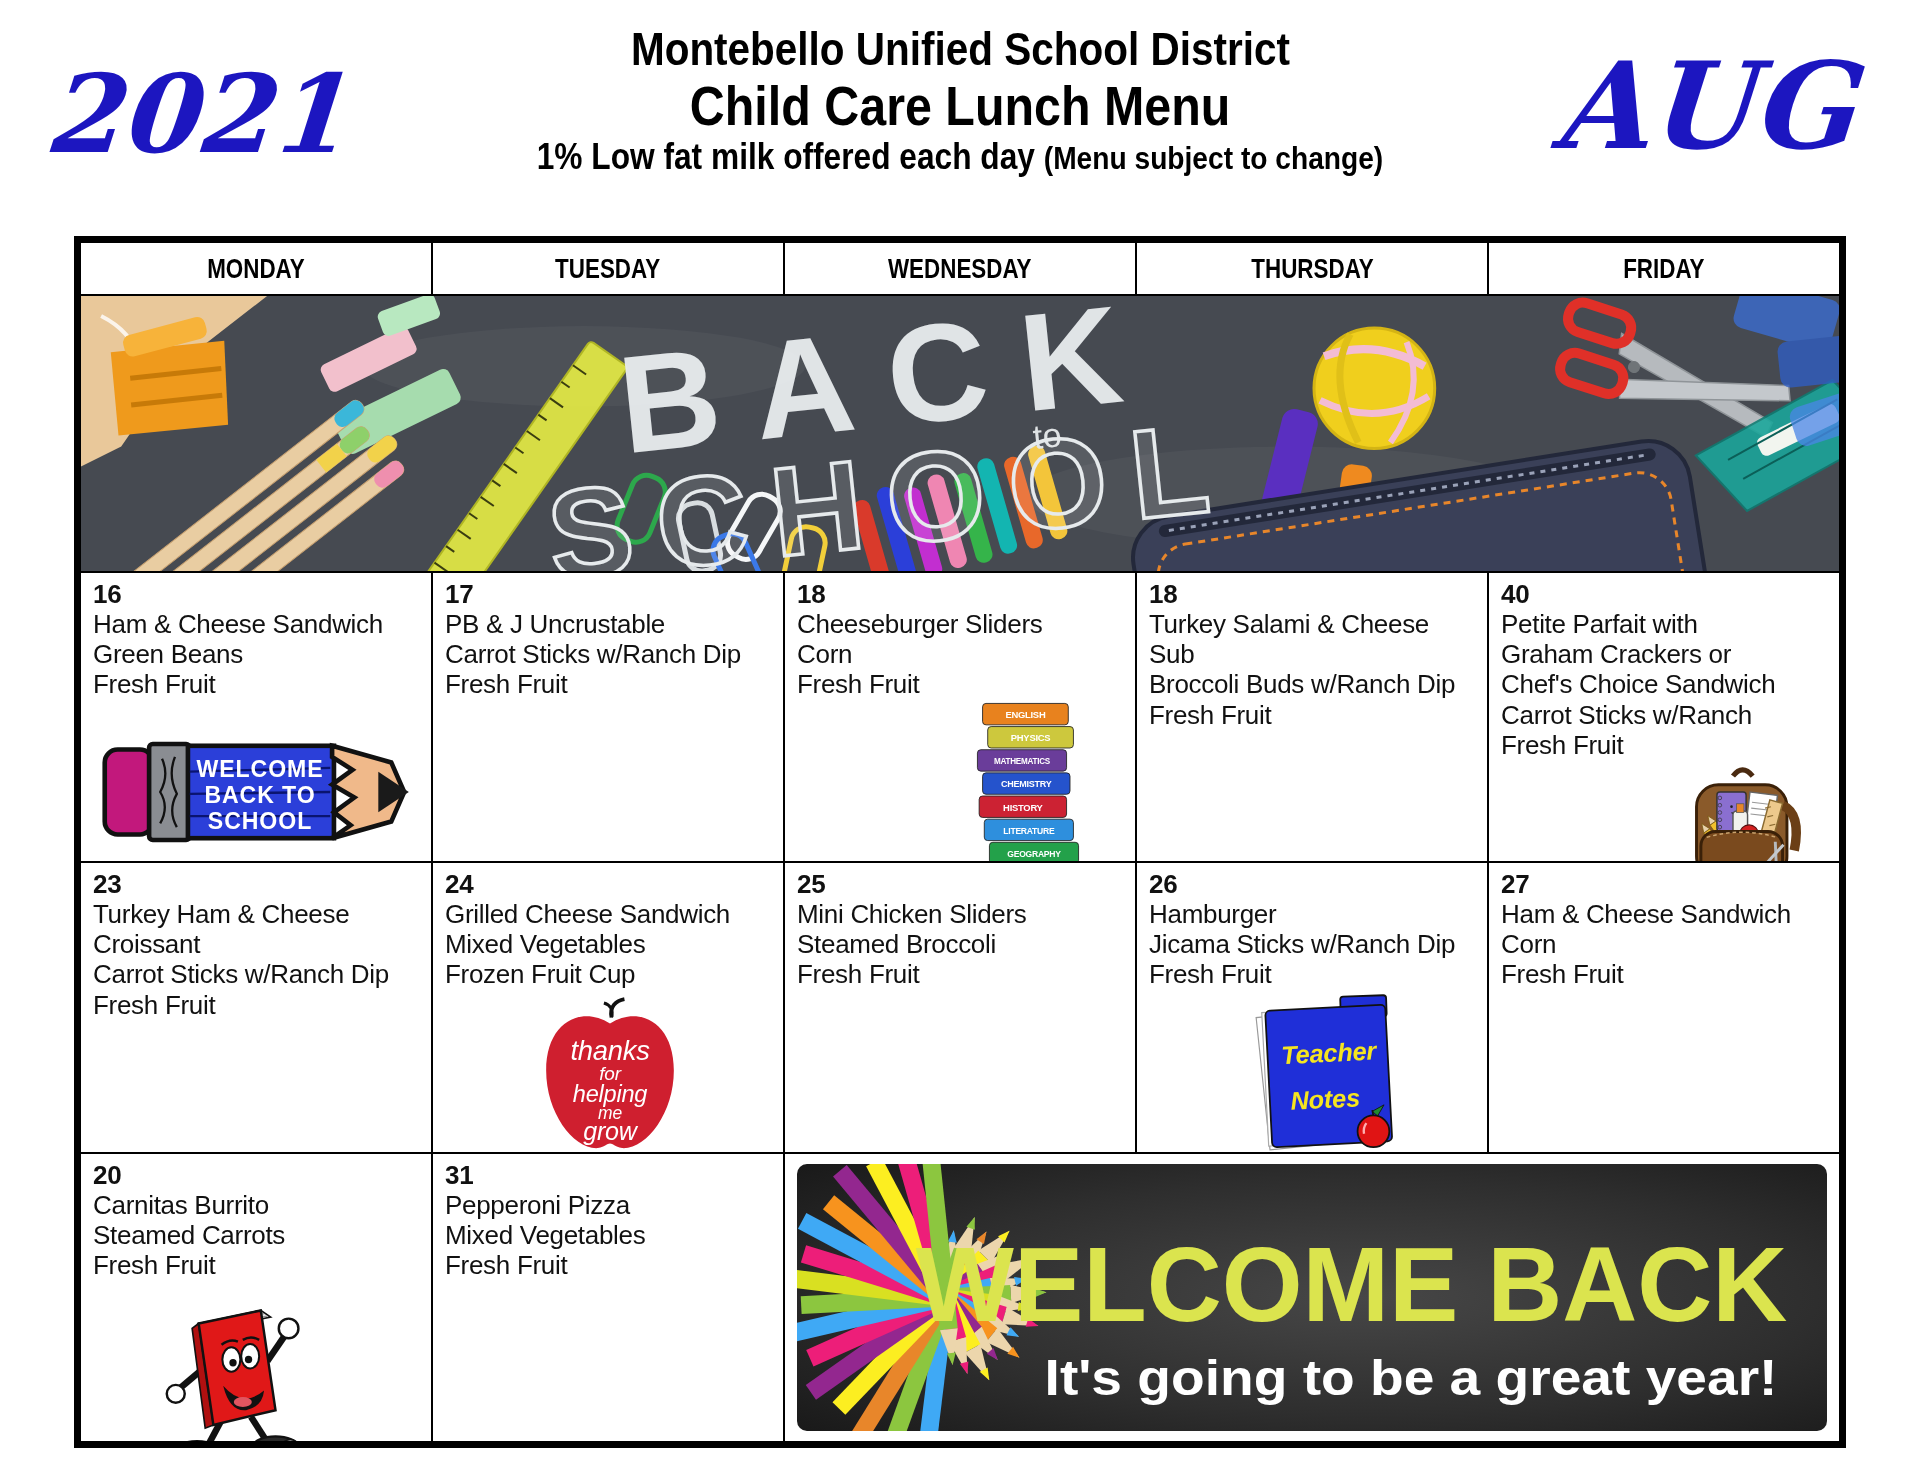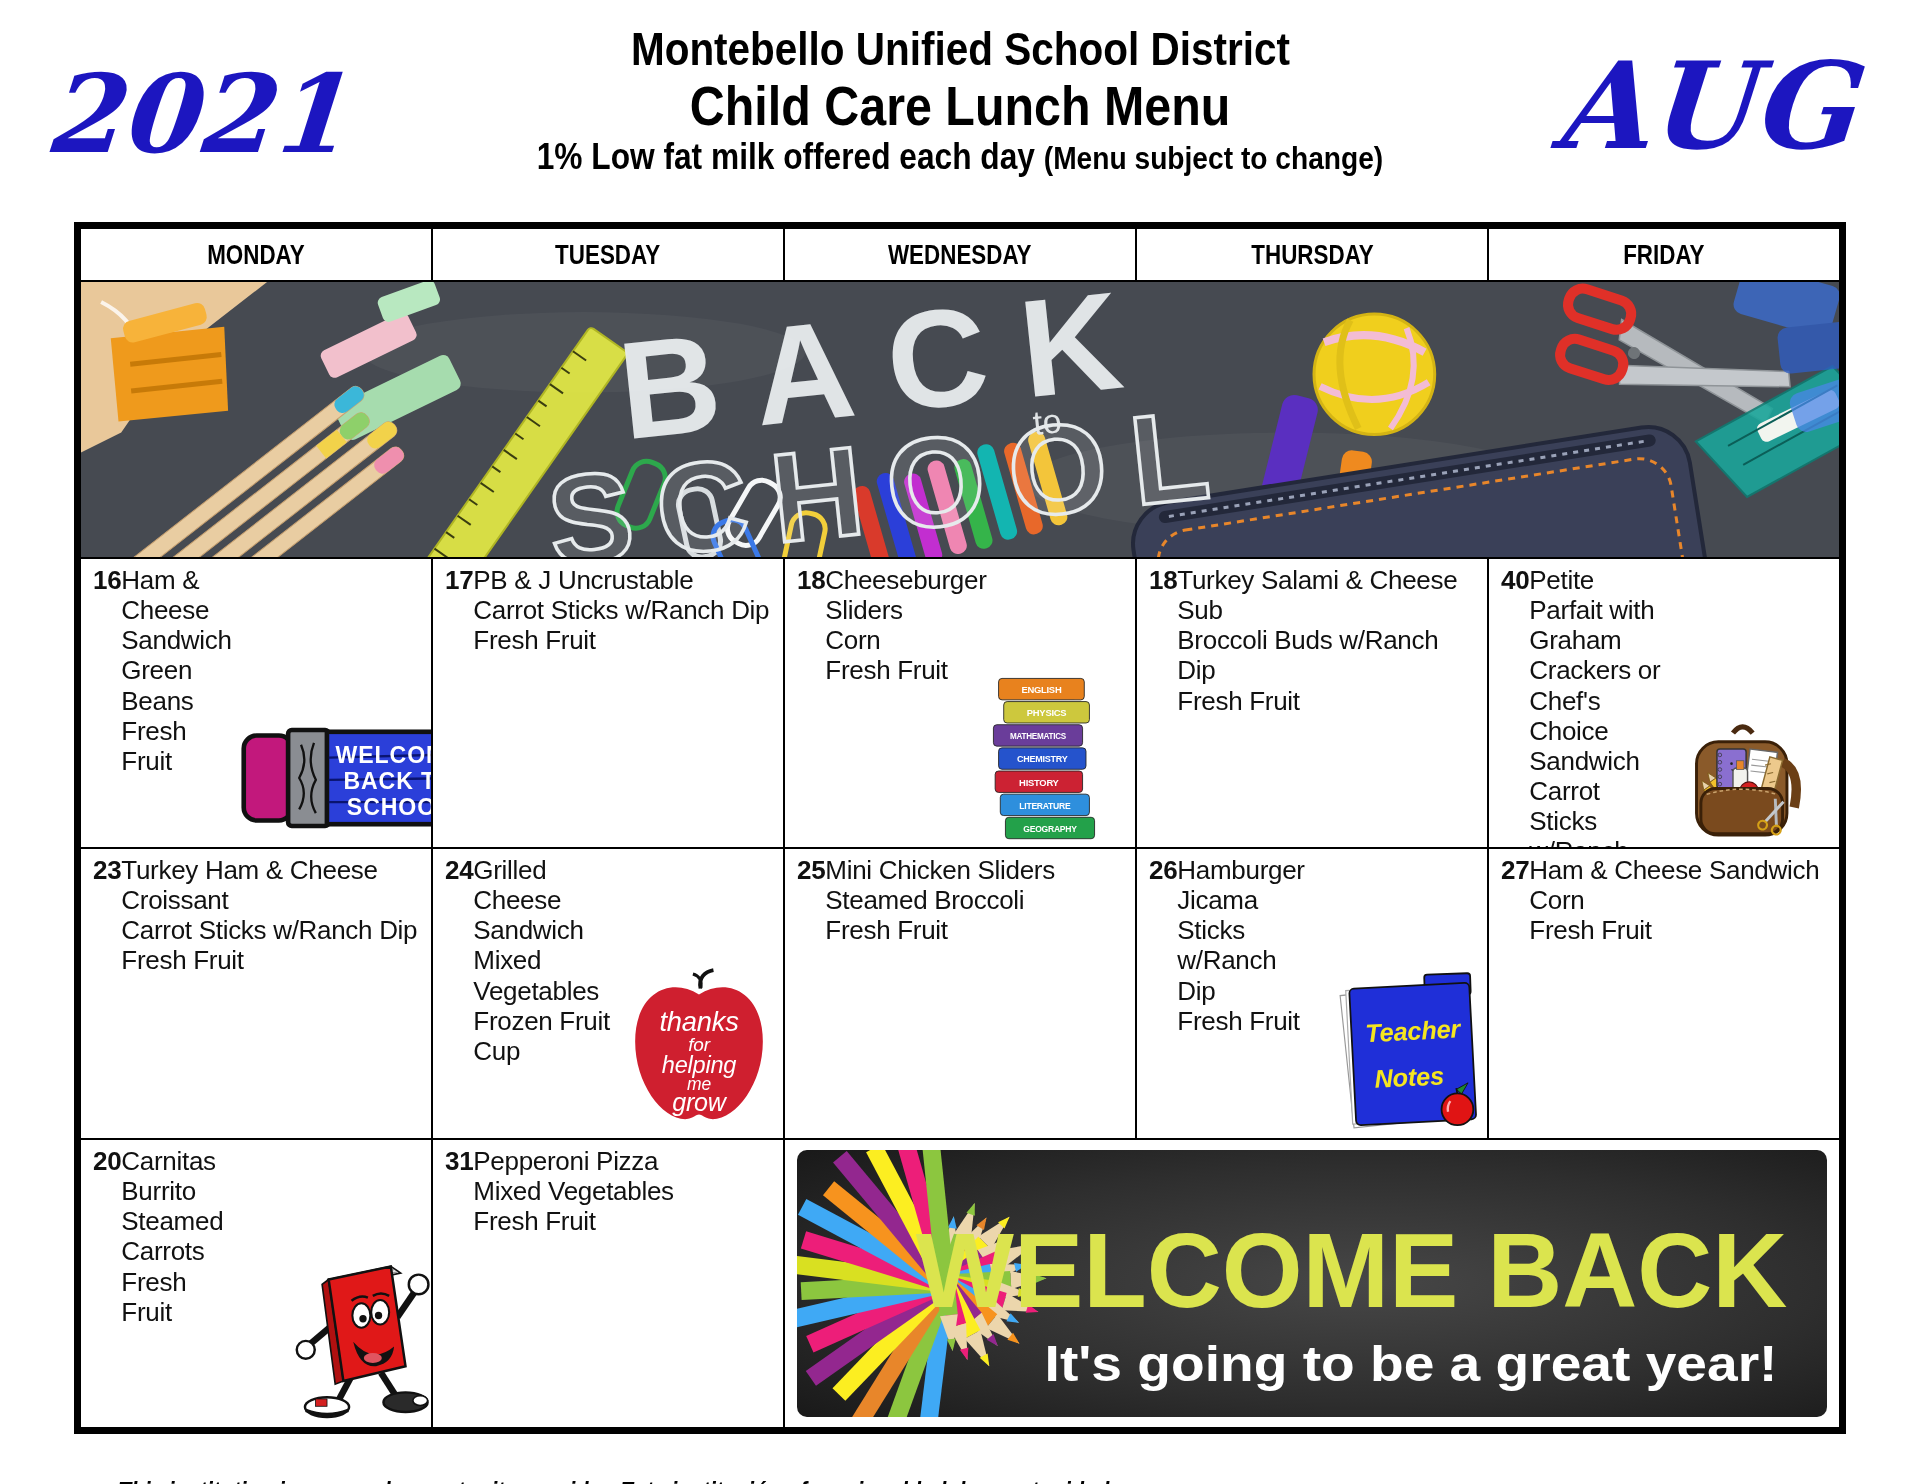--- a/index.html
+++ b/index.html
@@ -19,36 +19,36 @@
   .month-text { font-size:120px; margin-top:30px; }
   .titles { flex:1; text-align:center; line-height:1.12; padding-top:8px; }
   .cond { display:inline-block; transform:scaleX(0.88); transform-origin:center; white-space:nowrap; font-weight:bold; }
   .title1 .cond { font-size:46px; }
   .title2 .cond { font-size:55px; }
   .sub1   .cond { font-size:36px; }
   .sub1 .note   { font-size:32px; }
   .sub2   .cond { font-size:30px; }
   
   .calendar {
-    width:1760px; margin:0 auto; background:#fff;
+    width:1760px; margin:14px auto; background:#fff;
     border:6px solid #000;
     display:grid;
     grid-template-columns:repeat(5, 1fr);
     grid-template-rows:53px 277px 290px 291px 289px;
   }
   .hcell {
     border:1.5px solid #000; display:flex; align-items:center; justify-content:center;
     font-weight:bold; font-size:28px;
   }
   .hcell .cond { transform:scaleX(0.8); }
   .banner-cell { grid-column:1 / -1; border:1.5px solid #000; overflow:hidden; line-height:0; }
   .banner-cell svg { width:100%; height:100%; display:block; }
   .day {
     border:1.5px solid #000; padding:6px 8px 4px 12px; box-sizing:border-box;
-    display:flex; flex-direction:row; overflow:hidden;
+    display:flex; flex-direction:column; overflow:hidden;
     font-size:26px; line-height:1.16; letter-spacing:-0.3px; color:#111;
   }
   .date { font-weight:bold; font-size:26px; }
   .menu-lines { white-space:pre-line; }
   .clipart { margin-top:auto; line-height:0; }
   .clipart svg { display:block; }
   .art-pencil   { align-self:flex-start; margin-left:2px;  margin-bottom:4px; }
   .art-books    { align-self:flex-end;   margin-right:6px; }
   .art-backpack { align-self:flex-end;   margin-right:20px; margin-bottom:2px; }
   .art-apple    { align-self:center; margin-bottom:2px; }

